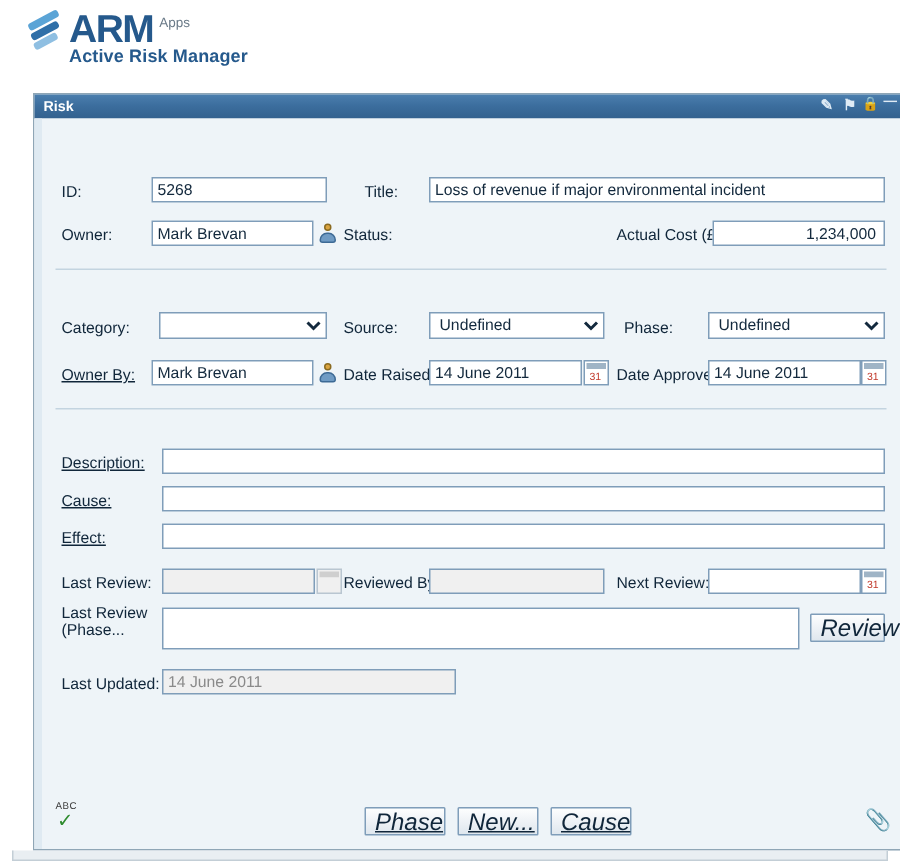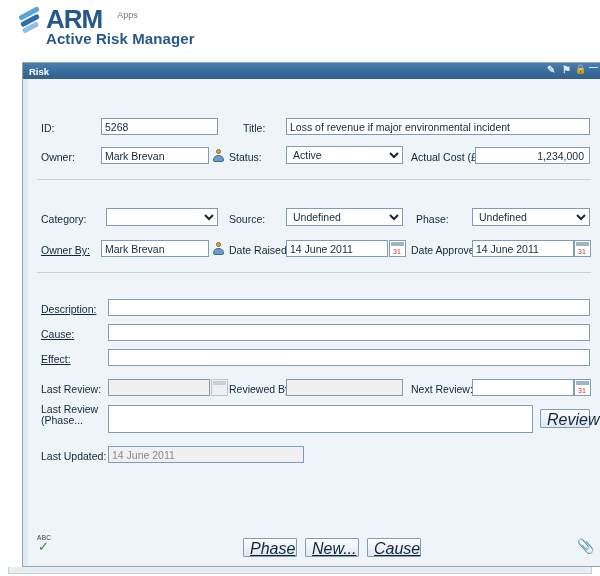--- a/index.html
+++ b/index.html
@@ -77,25 +77,25 @@
     color: #25598c;
     letter-spacing: -1px;
     line-height: 26px;
     font-family: "Liberation Sans", sans-serif;
   }
   .brand-apps {
     display: inline-block;
     vertical-align: top;
     font-size: 9px;
     color: #6a7a88;
-    margin-left: 15px;
+    margin-left: 4px;
     margin-top: 4px;
   }
   .brand-sub {
-    font-size: 15px;
+    font-size: 12px;
     font-weight: bold;
     color: #25598c;
     margin-top: -2px;
     letter-spacing: 0.1px;
   }
 
   
   .window {
     position: absolute;
     left: 8px;
@@ -393,23 +393,20 @@
       <input class="tf" style="left: 263px; top: 39px; width: 304px;" value="Loss of revenue if major environmental incident">
 
       <span class="lbl" style="left:18px; top:72px;">Owner:</span>
       <input class="tf" style="left: 78px; top: 68px; width: 108px;" value="Mark Brevan">
       <button class="person-btn" style="left:188px; top:69px;">
         <span class="head"></span>
           <span class="body"></span>
       </button>
 
       <span class="lbl" style="left:206px; top:72px;">Status:</span>
-      <select class="sel" style="left:263px; top:67px; width:117px;">
-        <option>Active</option>
-      </select>
 
       <span class="lbl" style="left:388px; top:72px;">Actual Cost (£):</span>
       <input class="tf num" style="left: 452px; top: 68px; width: 115px;" value="1,234,000">
 
       <div class="divider" style="top:100px;"></div>
 
       <span class="lbl" style="left:18px; top:134px;">Category:</span>
       <select class="sel" style="left:83px; top:129px; width:112px;">
         <option></option>
       </select>

